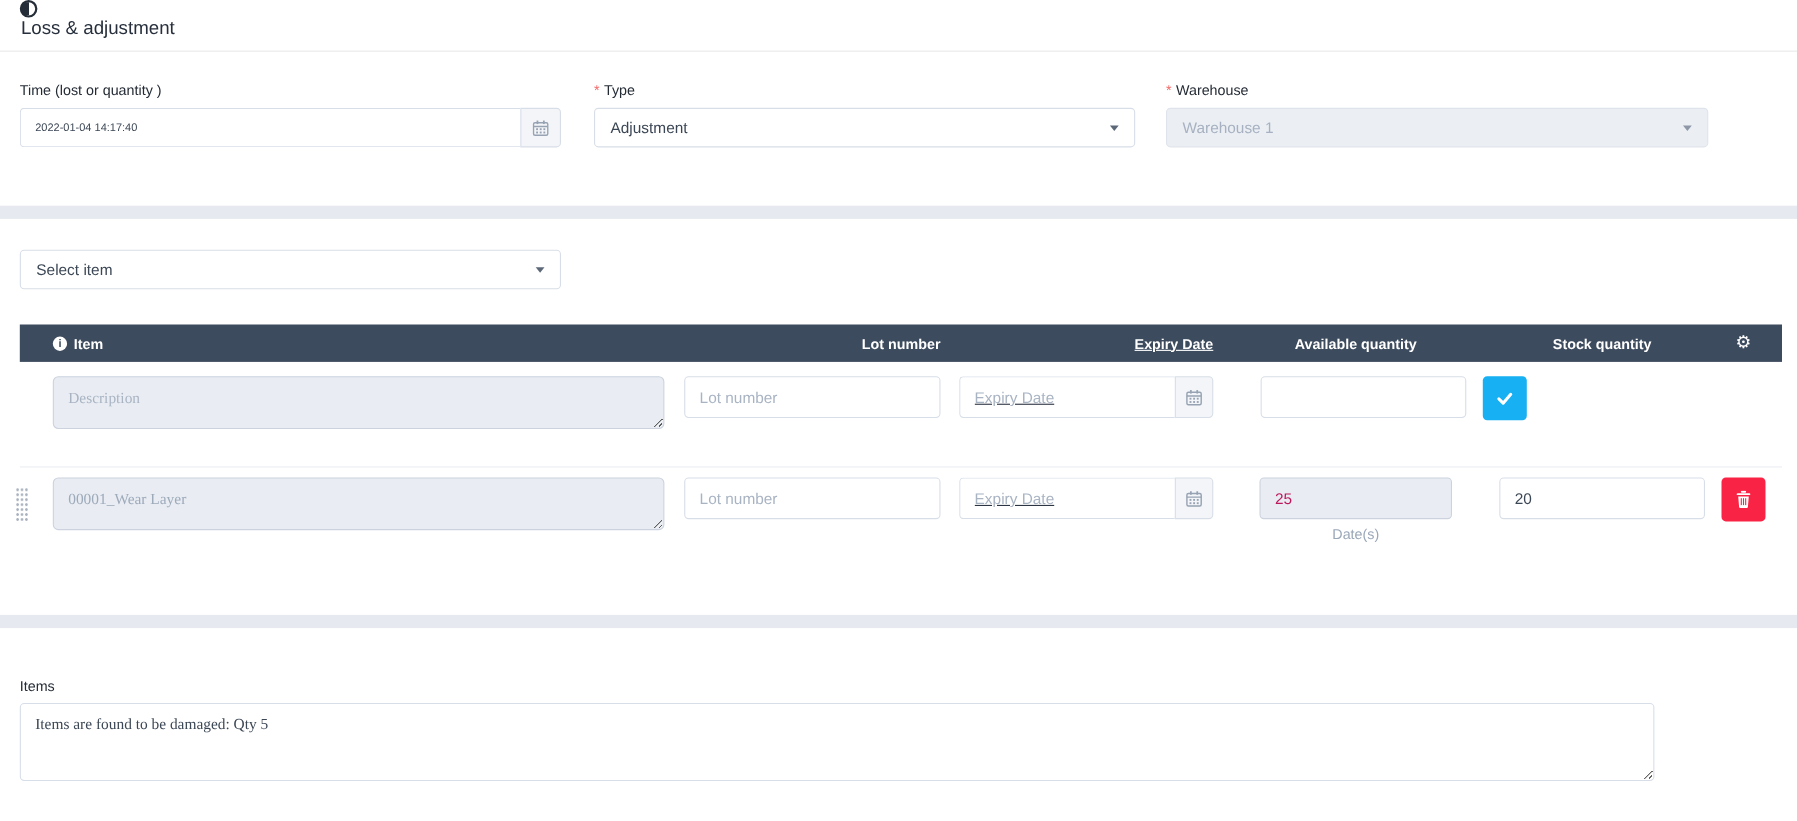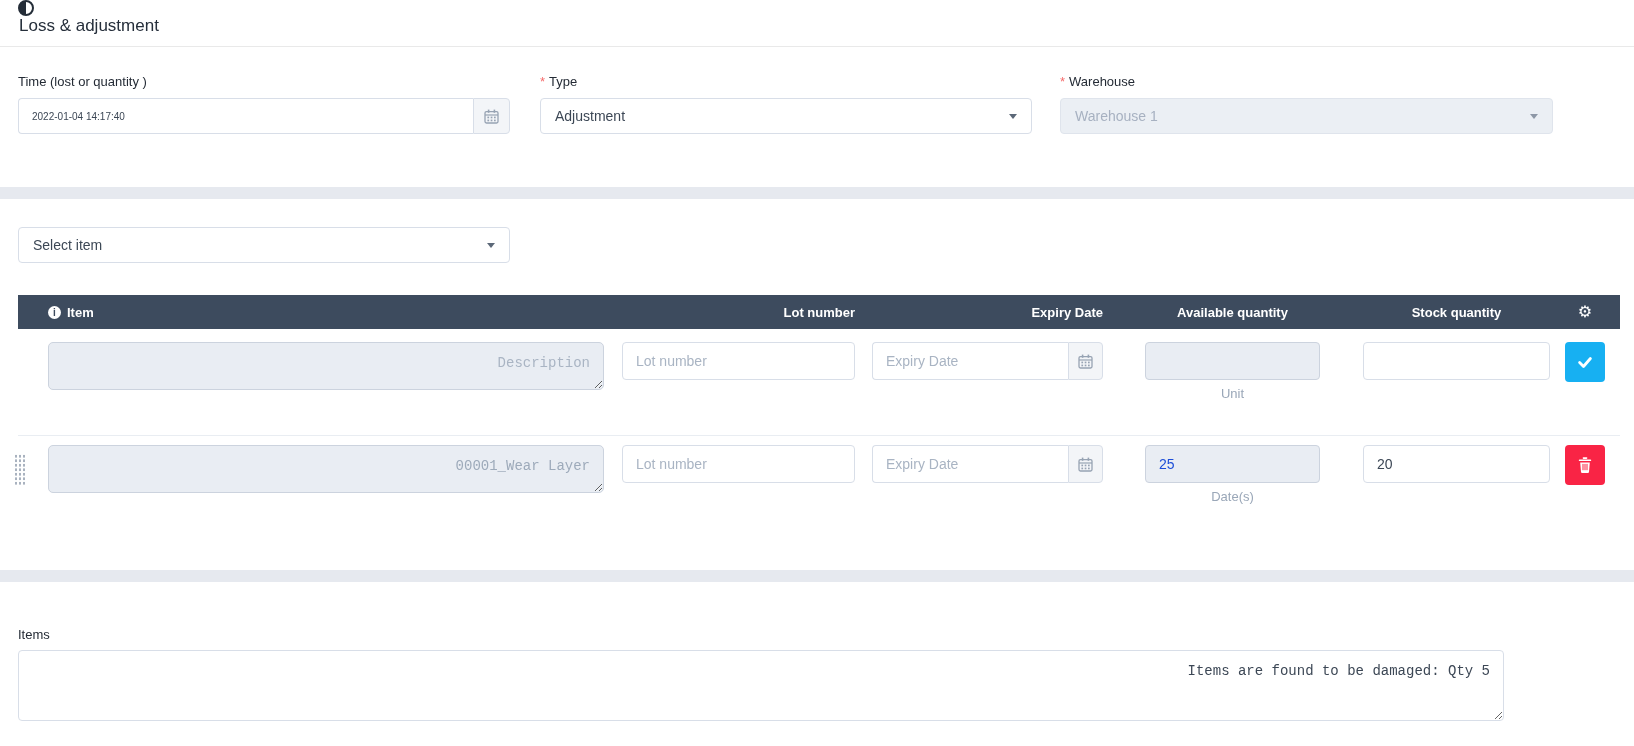--- a/index.html
+++ b/index.html
@@ -37,45 +37,45 @@
 
   .picker-row { padding:28px 0 0 18px; }
   .picker-row .select { width:492px; }
 
   
   .items-table { margin:32px 14px 0 18px; }
   .t-header { height:34px; background:#3d4b5e; display:flex; align-items:center; color:#fff;
     font-size:13px; font-weight:700; }
   .c-item  { width:586px; padding-left:30px; display:flex; align-items:center; }
   .c-lot   { width:233px; margin-left:18px; }
-  .c-exp   { width:231px; margin-left:17px; }
+  .c-exp   { width:231px; margin-left:17px;text-decoration:underline; }
   .c-avail { width:175px; margin-left:42px; }
   .c-stock { width:187px; margin-left:43px; }
   .c-act   { width:40px;  margin-left:15px; display:flex; justify-content:center; }
   .t-header .c-lot, .t-header .c-exp { text-align:right; }
   .t-header .c-avail, .t-header .c-stock { text-align:center; }
 
   .info-icon { width:13px; height:13px; border-radius:50%; background:#fff; color:#3d4b5e;
     font-size:10px; font-weight:800; line-height:13px; text-align:center; margin-right:6px;
     font-style:normal; flex:0 0 auto; }
   .gear-icon { color:#fff; font-size:16px; line-height:16px; cursor:pointer; }
 
   .t-row { display:flex; align-items:flex-start; position:relative; }
   .t-row-new { padding:13px 0 34px; }
   .t-row-item { border-top:1px solid #e9edf2; padding:9px 0 22px; }
 
   textarea { border:1px solid #d8dee8; border-radius:5px; padding:12px 13px; font-size:14px;
-    color:#3c4755; font-family:Liberation Mono, monospace; outline:none;text-align:right; }
+    color:#3c4755; font-family:Liberation Serif, serif; outline:none; }
   .cell-textarea { width:556px; height:48px; }
   .ta-disabled { background:#e9edf3; border-color:#ccd3de; color:#9daaba; }
   ::placeholder { color:#a9b4c3; opacity:1; }
 
   .cell-input { width:100%; height:38px; border:1px solid #d8dee8; border-radius:4px; padding:0 13px;
     font-size:14px; color:#3c4755; outline:none; font-family:inherit; }
-  .in-disabled { background:#e9edf3; border-color:#ccd3de; color:#1d4ed8; }
+  .in-disabled { background:#e9edf3; border-color:#ccd3de; color:#be185d; }
 
   .exp-group { display:flex; height:38px; }
   .exp-group .cell-input { flex:1; min-width:0; border-right:none; border-radius:4px 0 0 4px; }
   .exp-group .addon { width:35px; height:38px; }
 
   .unit-label { text-align:center; font-size:13px; color:#9aa7b8; margin-top:6px; height:15px; }
 
   .btn { width:40px; height:40px; border:none; border-radius:4px; display:flex; align-items:center;
     justify-content:center; cursor:pointer; padding:0; }
   .btn-confirm { background:#17b0f2; }
@@ -185,24 +185,20 @@
             <rect x="3.4" y="7.6" width="1.7" height="1.7" fill="#97a3b3"></rect>
             <rect x="6.7" y="7.6" width="1.7" height="1.7" fill="#97a3b3"></rect>
             <rect x="10" y="7.6" width="1.7" height="1.7" fill="#97a3b3"></rect>
             <rect x="3.4" y="10.6" width="1.7" height="1.7" fill="#97a3b3"></rect>
             <rect x="6.7" y="10.6" width="1.7" height="1.7" fill="#97a3b3"></rect>
             <rect x="10" y="10.6" width="1.7" height="1.7" fill="#97a3b3"></rect>
           </svg>
         </span>
       </div>
     </div>
-    <div class="c-avail">
-      <input class="cell-input in-disabled" type="text" readonly="" value="" style="">
-      <div class="unit-label">Unit</div>
-    </div>
     <div class="c-stock">
       <input class="cell-input" type="text" value="" style="">
     </div>
     <div class="c-act">
       <button class="btn btn-confirm">
         <svg width="16" height="16" viewBox="0 0 16 16">
           <path d="M2.6 8.6l3.9 3.9 6.9-8" stroke="#fff" stroke-width="2.8" fill="none" stroke-linecap="round" stroke-linejoin="round"></path>
         </svg>
       </button>
     </div>

